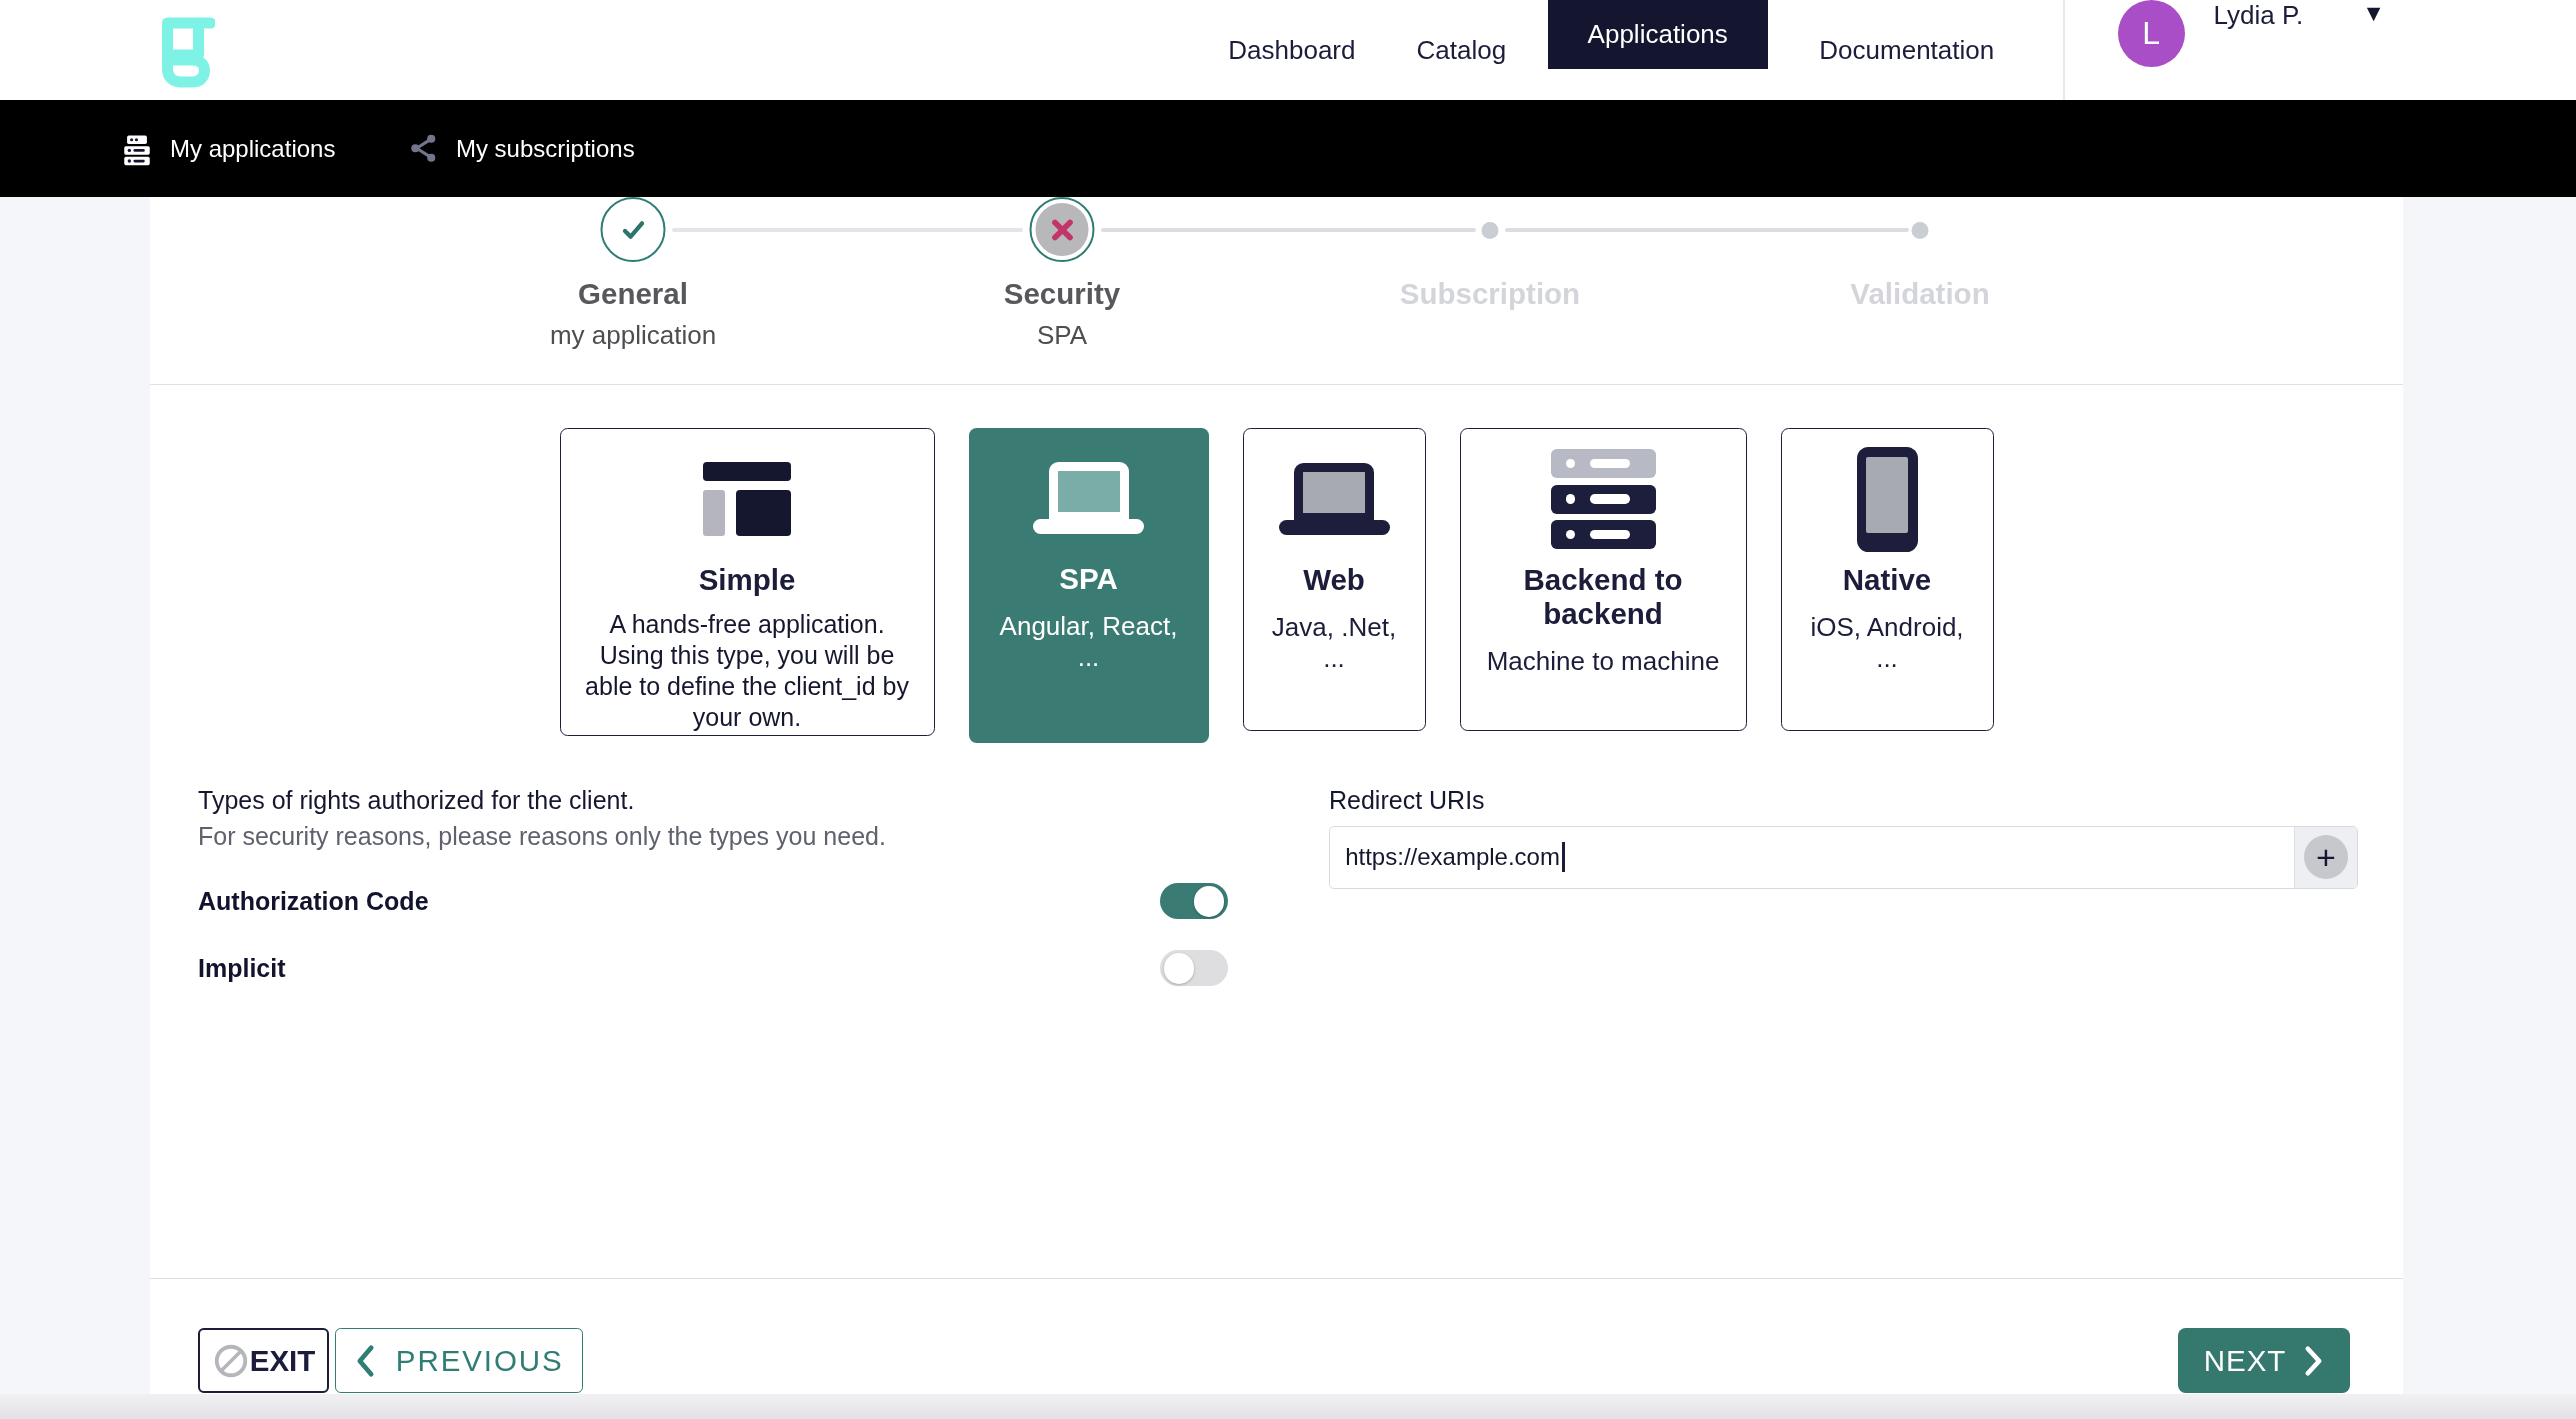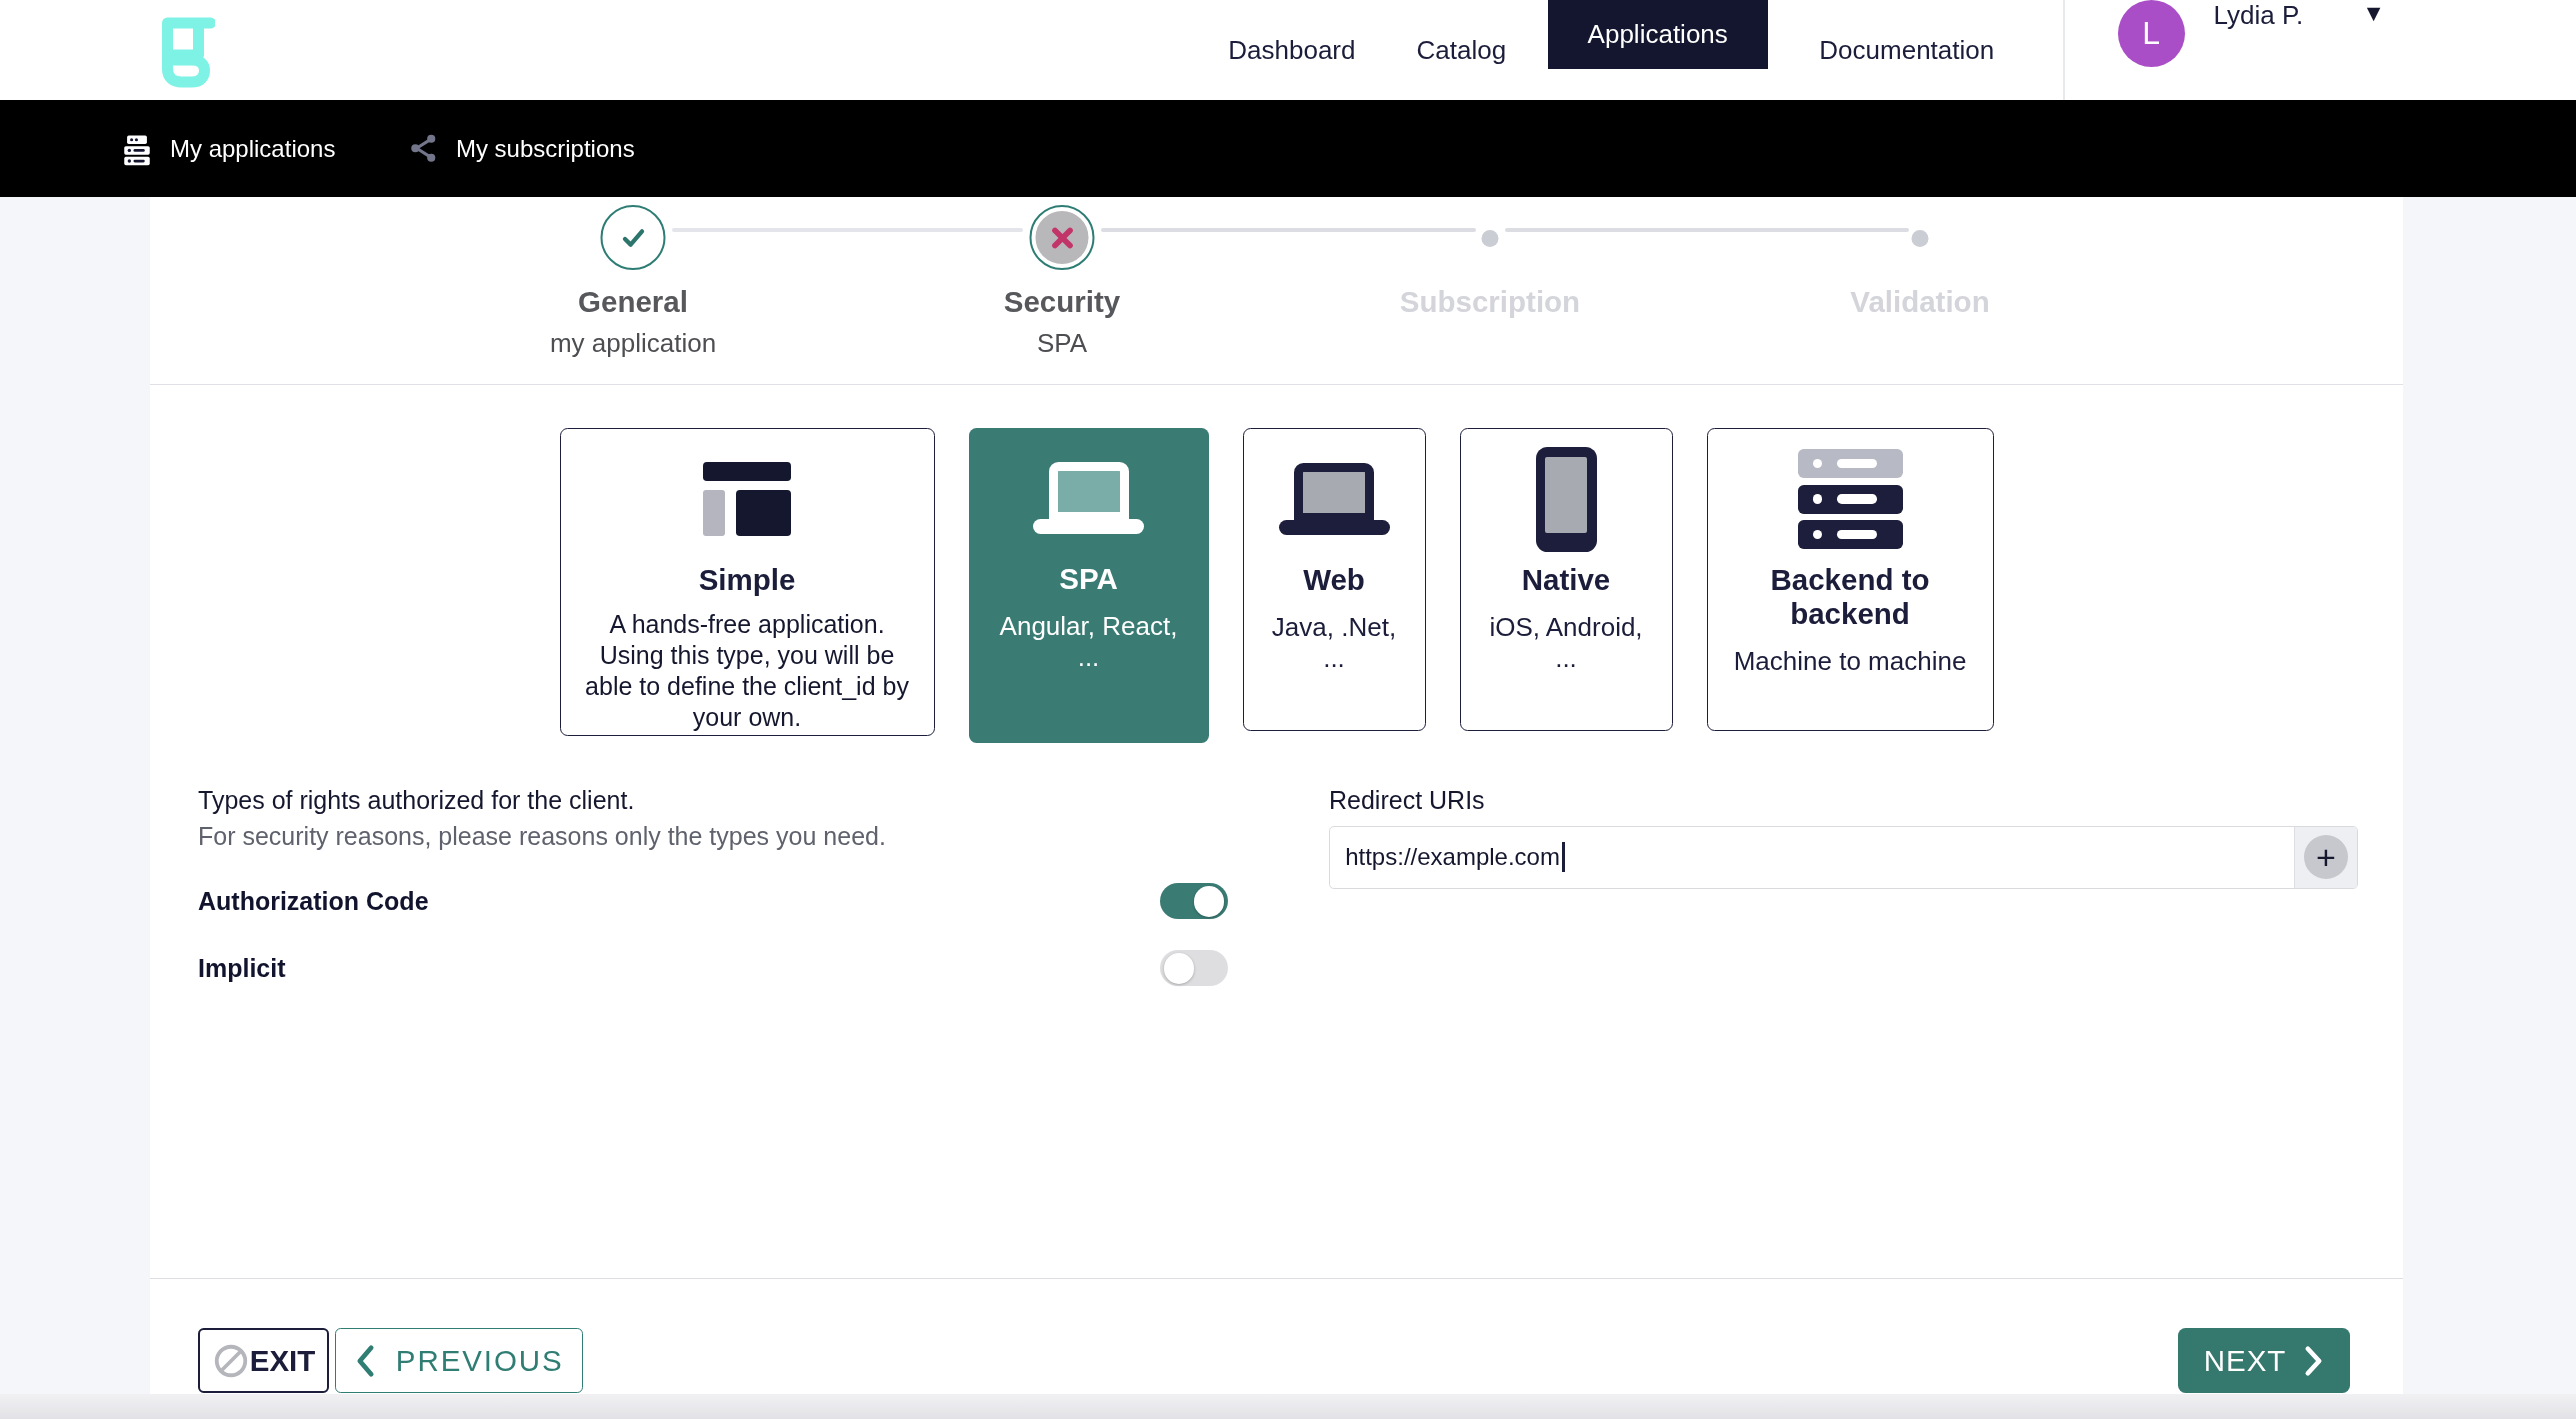--- a/index.html
+++ b/index.html
@@ -49,21 +49,21 @@
     position:absolute; left:150px; top:197px; width:2253px; height:1199px;
     background:#ffffff;
   }
 
   
   .stepper { position:absolute; left:0; top:0; width:2253px; height:188px; border-bottom:1.9px solid #dfe1e6; }
   .step-line { position:absolute; top:30.5px; height:4.8px; background:#e3e5ea; border-radius:2.9px; }
   .line-1 { left:522px; width:351px; }
   .line-2 { left:951px; width:375px; background:#dcdde2; }
   .line-3 { left:1355px; width:404px; background:#dcdde2; }
-  .step { position:absolute; top:8px; width:400px; transform:translateX(-50%); text-align:center; cursor:pointer; }
+  .step { position:absolute; top:0; width:400px; transform:translateX(-50%); text-align:center; cursor:pointer; }
   .step-icon-area { position:relative; height:80px; }
   .step-circle {
     position:absolute; left:50%; transform:translateX(-50%); top:0;
     width:65px; height:65px; border:2.9px solid #2e7d74; border-radius:50%;
     background:#ffffff; display:flex; align-items:center; justify-content:center;
   }
   .step-circle .inner-fail {
     width:53px; height:53px; border-radius:50%; background:#b8b8bb;
     display:flex; align-items:center; justify-content:center;
   }
@@ -297,50 +297,50 @@
         <div class="card-icon">
           <div class="ic-laptop dark">
             <div class="scr"></div>
               <div class="base"></div>
           </div>
         </div>
         <div class="card-title">Web</div>
         <div class="card-sub">Java, .Net, ...</div>
       </div>
 
-      <div class="card card-native">
-        <div class="card-icon">
-          <div class="ic-phone">
-              <div class="pscr"></div>
-            </div>
-        </div>
-        <div class="card-title">Native</div>
-        <div class="card-sub">iOS, Android, ...</div>
-      </div>
-
       <div class="card card-backend">
         <div class="card-icon">
           <div class="ic-servers">
             <div class="srv gray">
                 <div class="dot"></div>
                 <div class="slot"></div>
               </div>
             <div class="srv">
                 <div class="dot"></div>
                 <div class="slot"></div>
               </div>
             <div class="srv">
                 <div class="dot"></div>
                 <div class="slot"></div>
               </div>
           </div>
         </div>
         <div class="card-title">Backend to backend</div>
         <div class="card-sub">Machine to machine</div>
       </div>
+
+      <div class="card card-native">
+        <div class="card-icon">
+          <div class="ic-phone">
+              <div class="pscr"></div>
+            </div>
+        </div>
+        <div class="card-title">Native</div>
+        <div class="card-sub">iOS, Android, ...</div>
+      </div>
     </div>
 
     <div class="rights">
       <div class="rights-title">Types of rights authorized for the client.</div>
       <div class="rights-sub">For security reasons, please reasons only the types you need.</div>
       <div class="toggle-row">
         <div class="toggle-label">Authorization Code</div>
         <div class="toggle on">
             <div class="knob"></div>
           </div>

